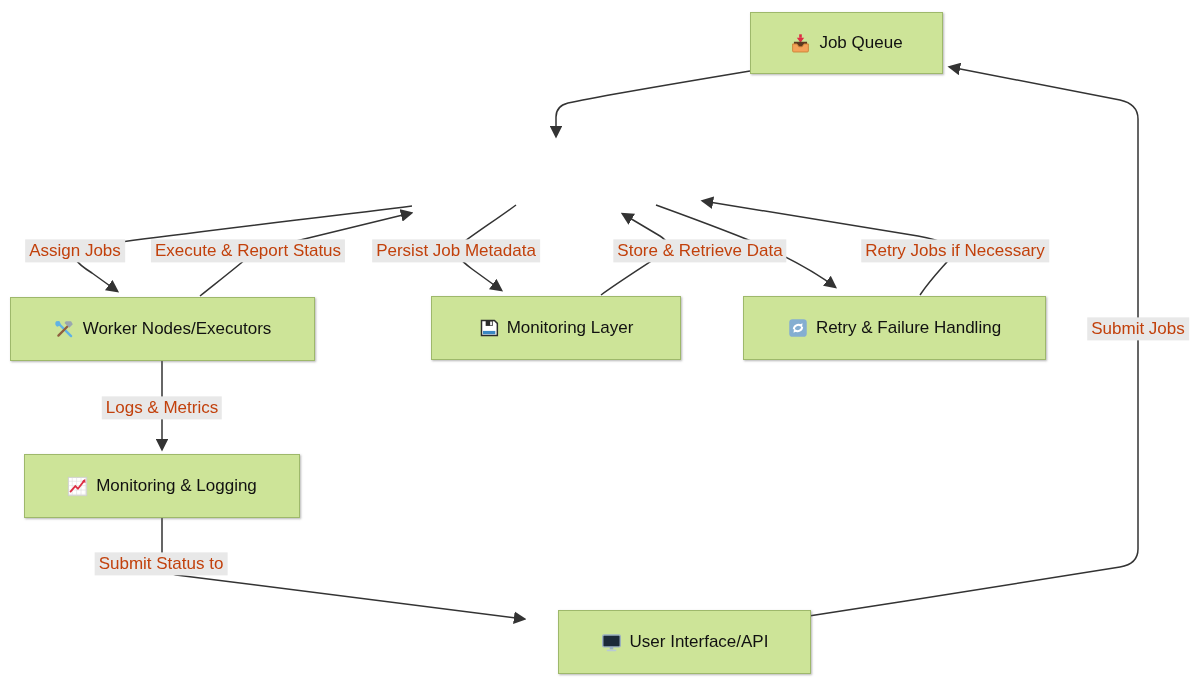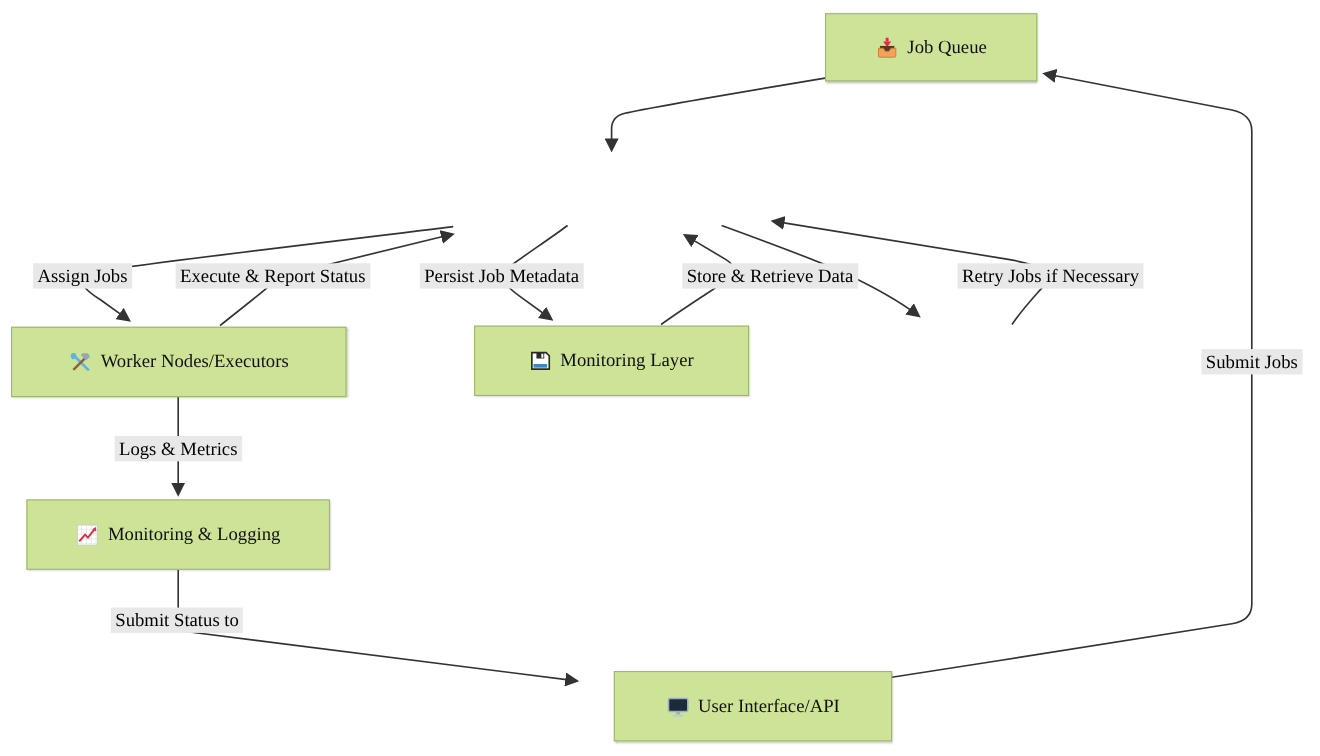--- a/index.html
+++ b/index.html
@@ -1,35 +1,35 @@
 <!DOCTYPE html>
 <html><head>
 <meta charset="utf-8">
 <style>
   html,body { margin:0; padding:0; background:#ffffff; }
   .canvas {
     position:relative; width:1200px; height:687px; overflow:hidden;
-    background:#ffffff; font-family:Liberation Serif, serif;
+    background:#ffffff; font-family:Liberation Sans, sans-serif;
   }
   svg.edge-layer { position:absolute; left:0; top:0; width:1200px; height:687px; }
   svg.edge-layer path.edge { stroke:#333333; stroke-width:1.5; fill:none; }
 
   .node {
     position:absolute; box-sizing:border-box;
     display:flex; align-items:center; justify-content:center; gap:8px;
     background:#cde498; border:1px solid #9eb86b;
     box-shadow:1px 1px 2px rgba(110,110,110,.5);
     color:#111111; font-size:17px; white-space:nowrap;
   }
   .node .icon { display:inline-flex; flex:0 0 auto; }
   .node .icon svg { display:block; }
 
   .edge-label {
     position:absolute; transform:translate(-50%,-50%);
-    background:#e8e8e8; color:#000000; font-size:17px;
+    background:#e8e8e8; color:#c2410c; font-size:17px;
     padding:1px 4px; line-height:1.25; white-space:nowrap;
   }
 </style>
 </head>
 <body>
 
 <div class="canvas">
 
   <svg class="edge-layer">
     <defs>
@@ -79,20 +79,32 @@
       <svg width="20" height="20" viewBox="0 0 24 24">
         <path d="M3 3 h15.5 L22 6.5 V21 H3 z" fill="#ffffff" stroke="#2b2b2b" stroke-width="1.8"></path>
         <rect x="8" y="3.5" width="8.5" height="6" fill="#2b2b2b"></rect>
         <rect x="13.4" y="4.3" width="2.1" height="4.4" fill="#ffffff"></rect>
         <rect x="4.8" y="15.5" width="14.8" height="4" fill="#3b88c3"></rect>
       </svg>
     </span>
     <span class="node-label">Monitoring Layer</span>
   </div>
 
+  <div class="node" style="left:743px; top:296px; width:303px; height:64px">
+    <span class="icon">
+      <svg width="20" height="20" viewBox="0 0 24 24">
+        <rect x="1.5" y="1.5" width="21" height="21" rx="4" fill="#84aed1"></rect>
+        <path d="M7 13.5 a5.3 5.3 0 0 1 8.6 -4.1" stroke="#ffffff" stroke-width="2.4" fill="none"></path>
+        <path d="M17.4 6.2 l-0.6 5 -4.4 -2.5 z" fill="#ffffff"></path>
+        <path d="M17 10.5 a5.3 5.3 0 0 1 -8.6 4.1" stroke="#ffffff" stroke-width="2.4" fill="none"></path>
+        <path d="M6.6 17.8 l0.6 -5 4.4 2.5 z" fill="#ffffff"></path>
+      </svg>
+    </span>
+    <span class="node-label">Retry &amp; Failure Handling</span>
+  </div>
 
   <div class="node" style="left:24px; top:454px; width:276px; height:64px">
     <span class="icon">
       <svg width="21" height="21" viewBox="0 0 24 24">
         <rect x="1.5" y="1.5" width="21" height="21" fill="#ffffff" stroke="#cccccc"></rect>
         <path d="M6 2 V22 M11 2 V22 M16 2 V22 M21 2 V22 M2 6 H22 M2 11 H22 M2 16 H22 M2 21 H22" stroke="#dddddd" stroke-width="0.7" fill="none"></path>
         <path d="M3.5 18.5 L9.5 11.5 L12.5 14.5 L20 5" stroke="#dd2e44" stroke-width="2" fill="none"></path>
         <path d="M20.8 3.5 l0.3 4.6 -4 -2.2 z" fill="#dd2e44"></path>
       </svg>
     </span>

